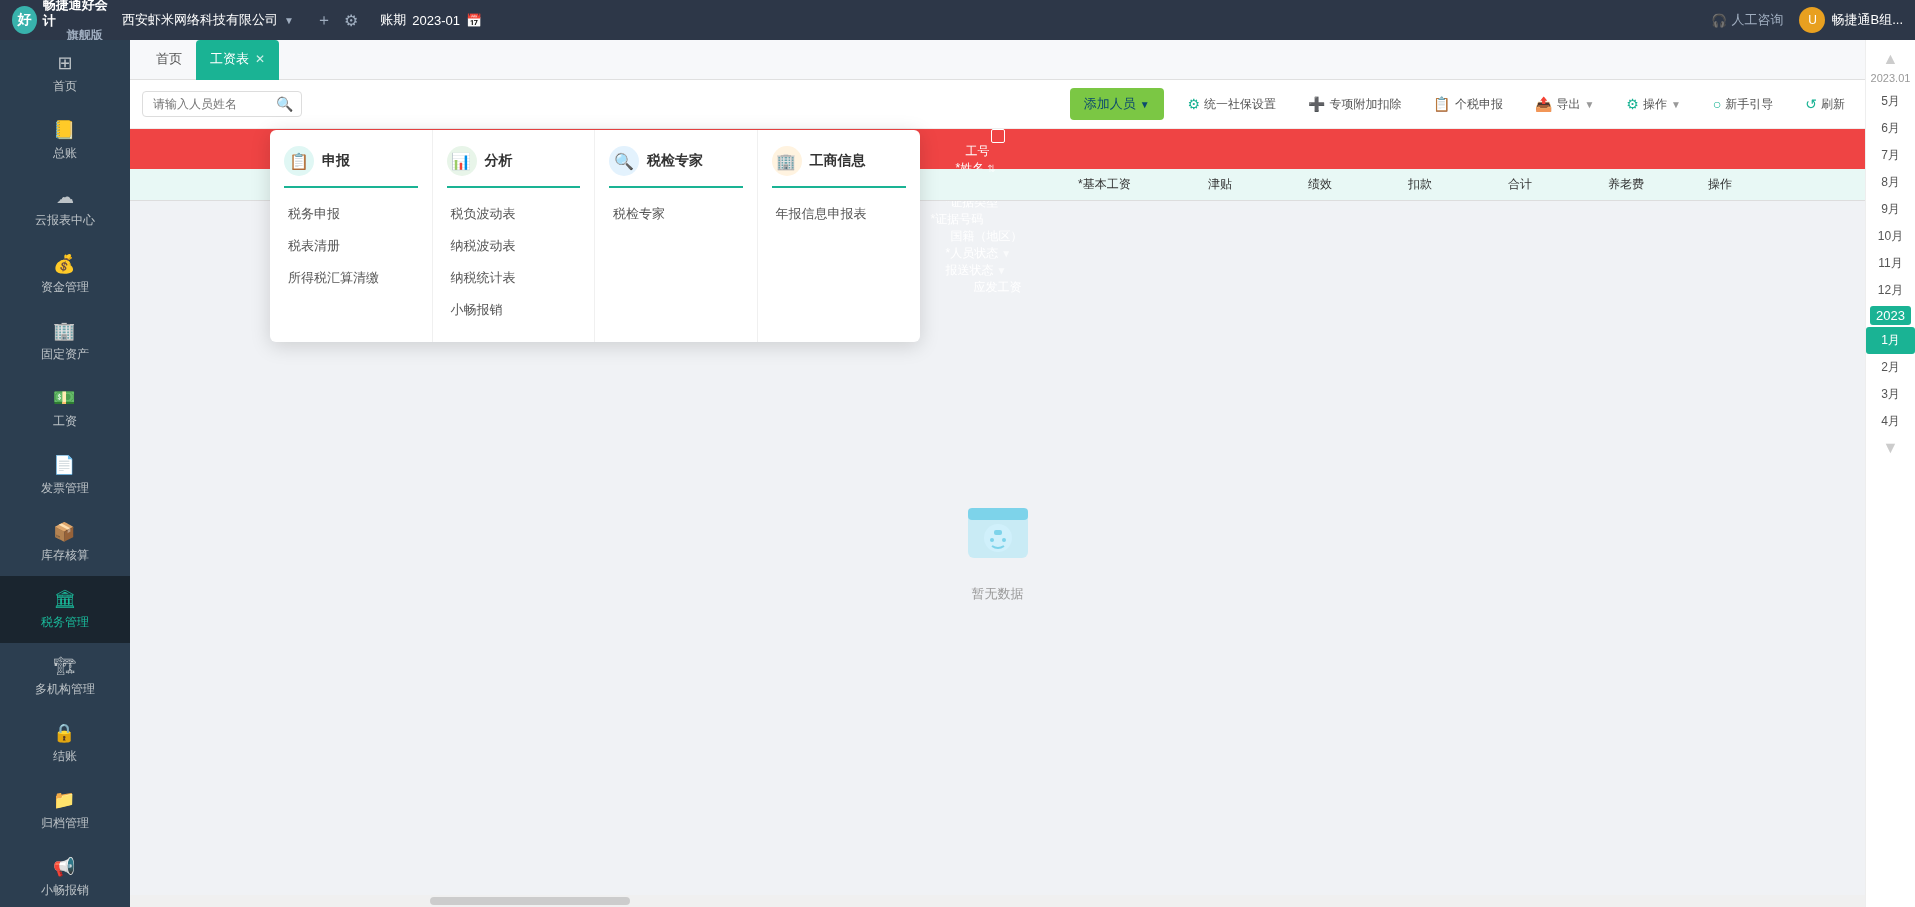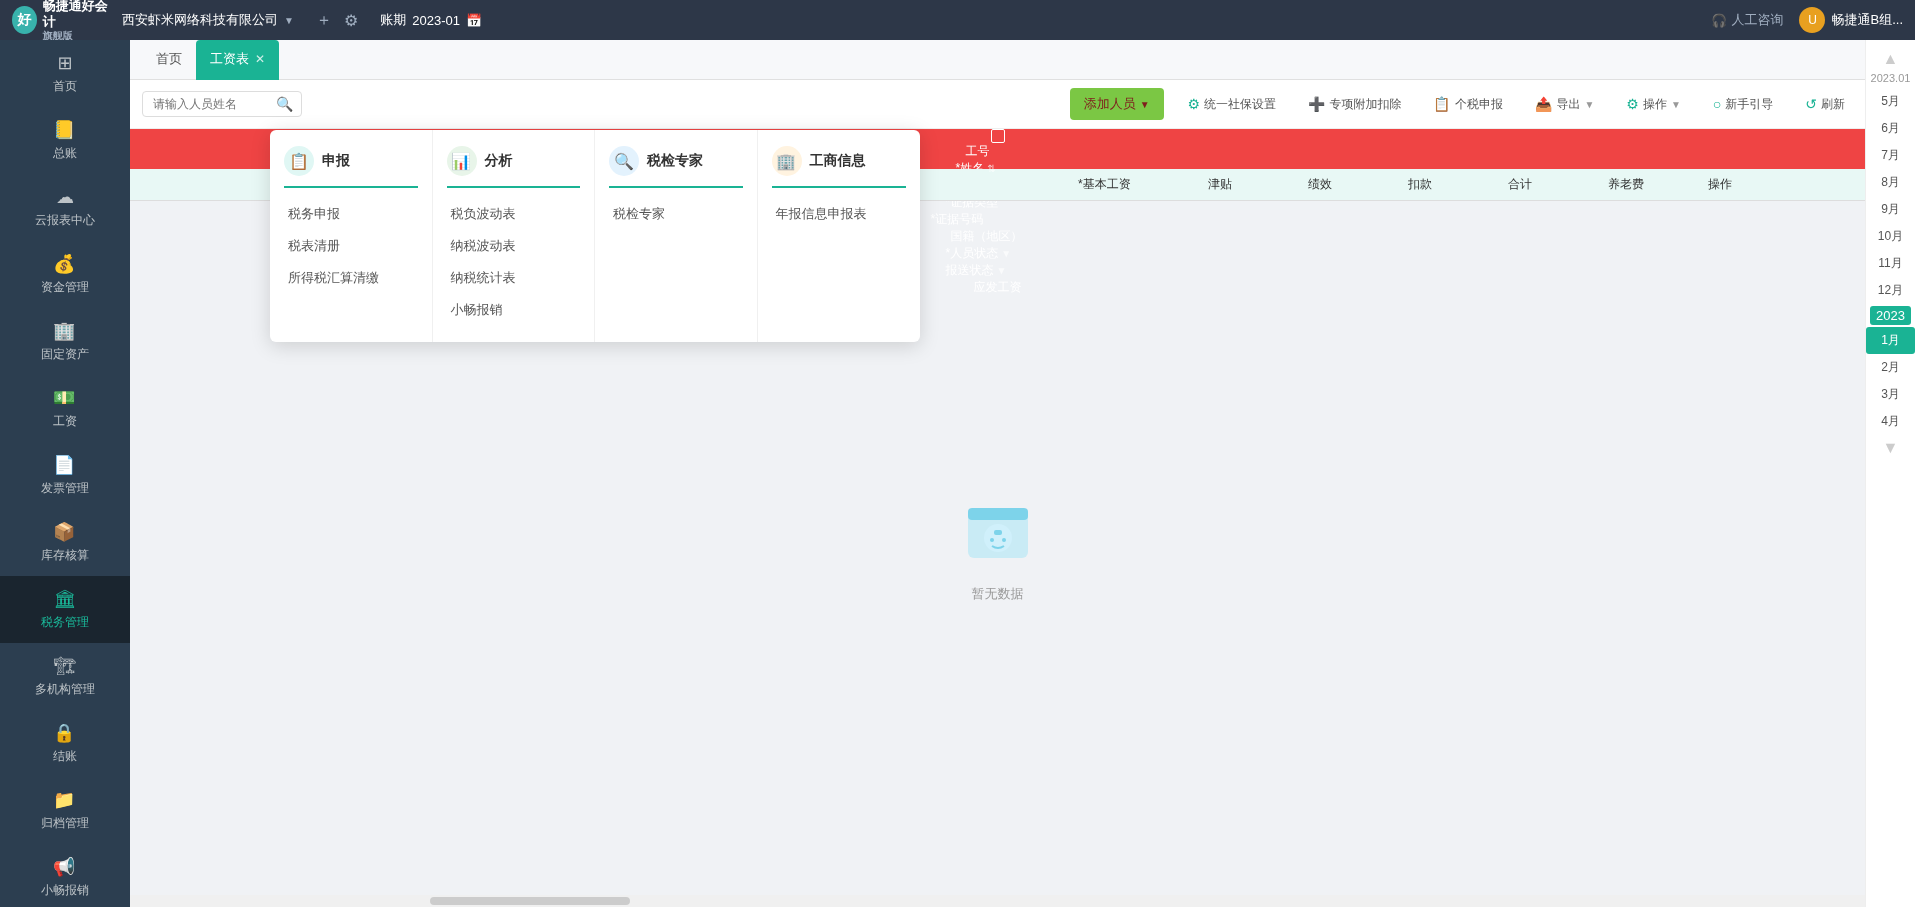--- a/index.html
+++ b/index.html
@@ -25,21 +25,21 @@
     }
     .logo-icon {
       width: 28px; height: 28px;
       background: #38b2ac;
       border-radius: 50%;
       display: flex; align-items: center; justify-content: center;
       color: white; font-size: 14px;
     }
     .logo-text { display: flex; flex-direction: column; line-height: 1.2; }
     .logo-main { font-size: 13px; color: #fff; }
-    .logo-sub { font-size: 10px; color: #a0aec0; }
+    .logo-sub { font-size: 12px; color: #a0aec0; margin-left: 24px; }
     .top-bar-company {
       display: flex; align-items: center; gap: 6px;
       color: #fff; font-size: 13px; margin-left: 10px;
     }
     .top-bar-company .chevron { color: #a0aec0; font-size: 10px; }
     .top-bar-actions { display: flex; align-items: center; gap: 8px; margin-left: 20px; }
     .top-bar-actions .icon-btn {
       background: none; border: none; color: #a0aec0; cursor: pointer; font-size: 16px; padding: 2px;
     }
     .top-bar-period { color: #a0aec0; font-size: 13px; margin-left: 20px; display: flex; align-items: center; gap: 6px; }
@@ -131,21 +131,21 @@
       color: #999;
       outline: none;
     }
     .search-icon-btn {
       position: absolute; right: 8px;
       background: none; border: none; cursor: pointer; color: #999; font-size: 14px;
     }
     .spacer { flex: 1; }
     .add-person-btn {
       background: #7bc744;
-      color: #7f1d1d;
+      color: #0c4a6e;
       border: none;
       border-radius: 4px;
       padding: 7px 14px;
       font-size: 13px;
       cursor: pointer;
       display: flex; align-items: center; gap: 4px; text-align: center;
     }
     .add-person-btn .caret { font-size: 10px; }
     .toolbar-action {
       display: flex; align-items: center; gap: 4px;

